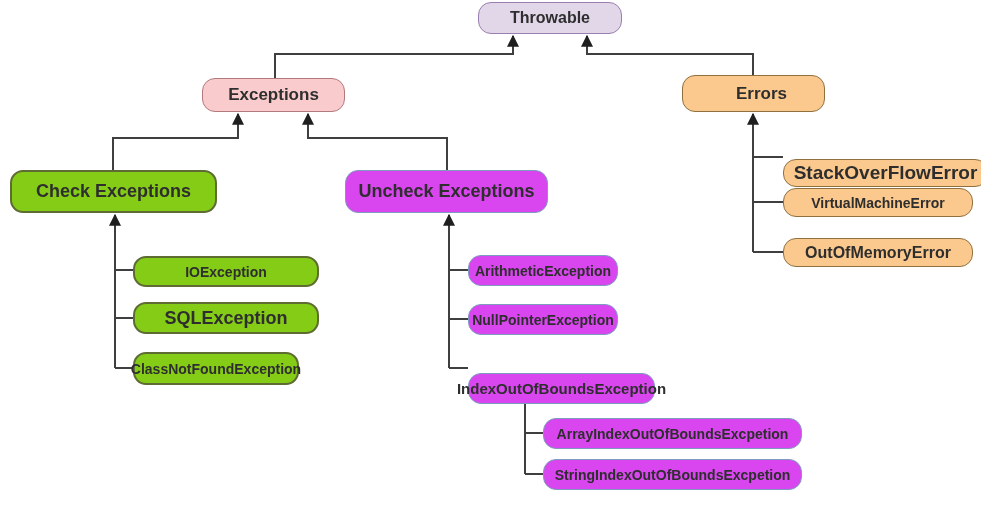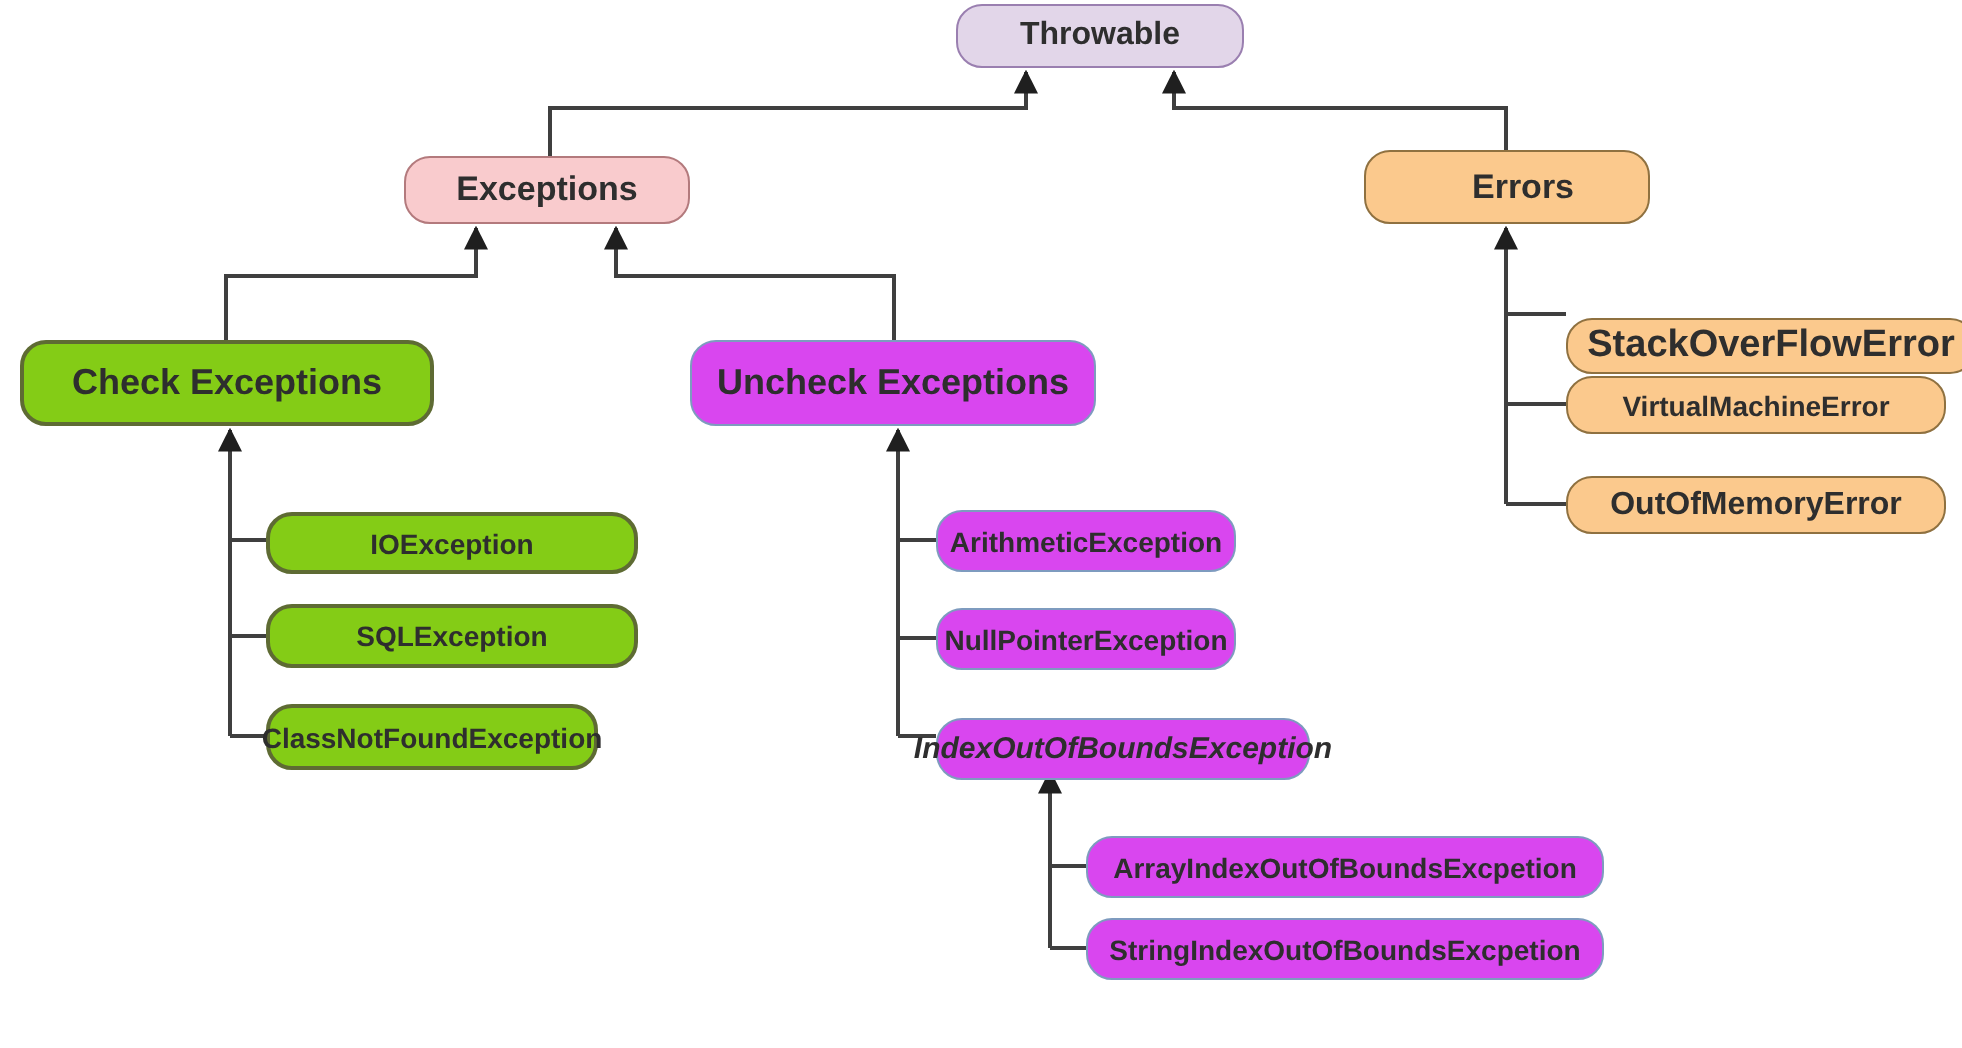--- a/index.html
+++ b/index.html
@@ -72,29 +72,29 @@
   <div class="node n-pink" style="left:202px;top:78px;width:143px;height:34px;font-size:17px;">Exceptions</div>
 
   <div class="node n-orange" style="left:682px;top:75px;width:143px;height:37px;font-size:17px;padding-left:16px;">Errors</div>
 
   <div class="node n-green" style="left:10px;top:170px;width:207px;height:43px;font-size:18px;">Check Exceptions</div>
 
   <div class="node n-blue" style="left:345px;top:170px;width:203px;height:43px;font-size:18px;">Uncheck Exceptions</div>
 
   <div class="node n-green" style="left:133px;top:256px;width:186px;height:31px;font-size:14px;">IOException</div>
 
-  <div class="node n-green" style="left:133px;top:302px;width:186px;height:32px;font-size:14px;">SQLException</div>
+  <div class="node n-green" style="left:133px;top:302px;width:186px;height:32px;font-size:18px;">SQLException</div>
 
   <div class="node n-green" style="left:133px;top:352px;width:166px;height:33px;font-size:14px;">ClassNotFoundException</div>
 
   <div class="node n-blue" style="left:468px;top:255px;width:150px;height:31px;font-size:14px;">ArithmeticException</div>
 
   <div class="node n-blue" style="left:468px;top:304px;width:150px;height:31px;font-size:14px;">NullPointerException</div>
 
-  <div class="node n-blue" style="left:468px;top:359px;width:187px;height:31px;font-size:15px;font-style:italic;">IndexOutOfBoundsException</div>
+  <div class="node n-blue" style="left:468px;top:373px;width:187px;height:31px;font-size:15px;">IndexOutOfBoundsException</div>
 
   <div class="node n-blue" style="left:543px;top:418px;width:259px;height:31px;font-size:14px;">ArrayIndexOutOfBoundsExcpetion</div>
 
   <div class="node n-blue" style="left:543px;top:459px;width:259px;height:31px;font-size:14px;">StringIndexOutOfBoundsExcpetion</div>
 
   <div class="node n-orange" style="left:783px;top:159px;width:205px;height:28px;font-size:19px;">StackOverFlowError</div>
 
   <div class="node n-orange" style="left:783px;top:188px;width:190px;height:29px;font-size:14px;">VirtualMachineError</div>
 
   <div class="node n-orange" style="left:783px;top:238px;width:190px;height:29px;font-size:16px;">OutOfMemoryError</div>

